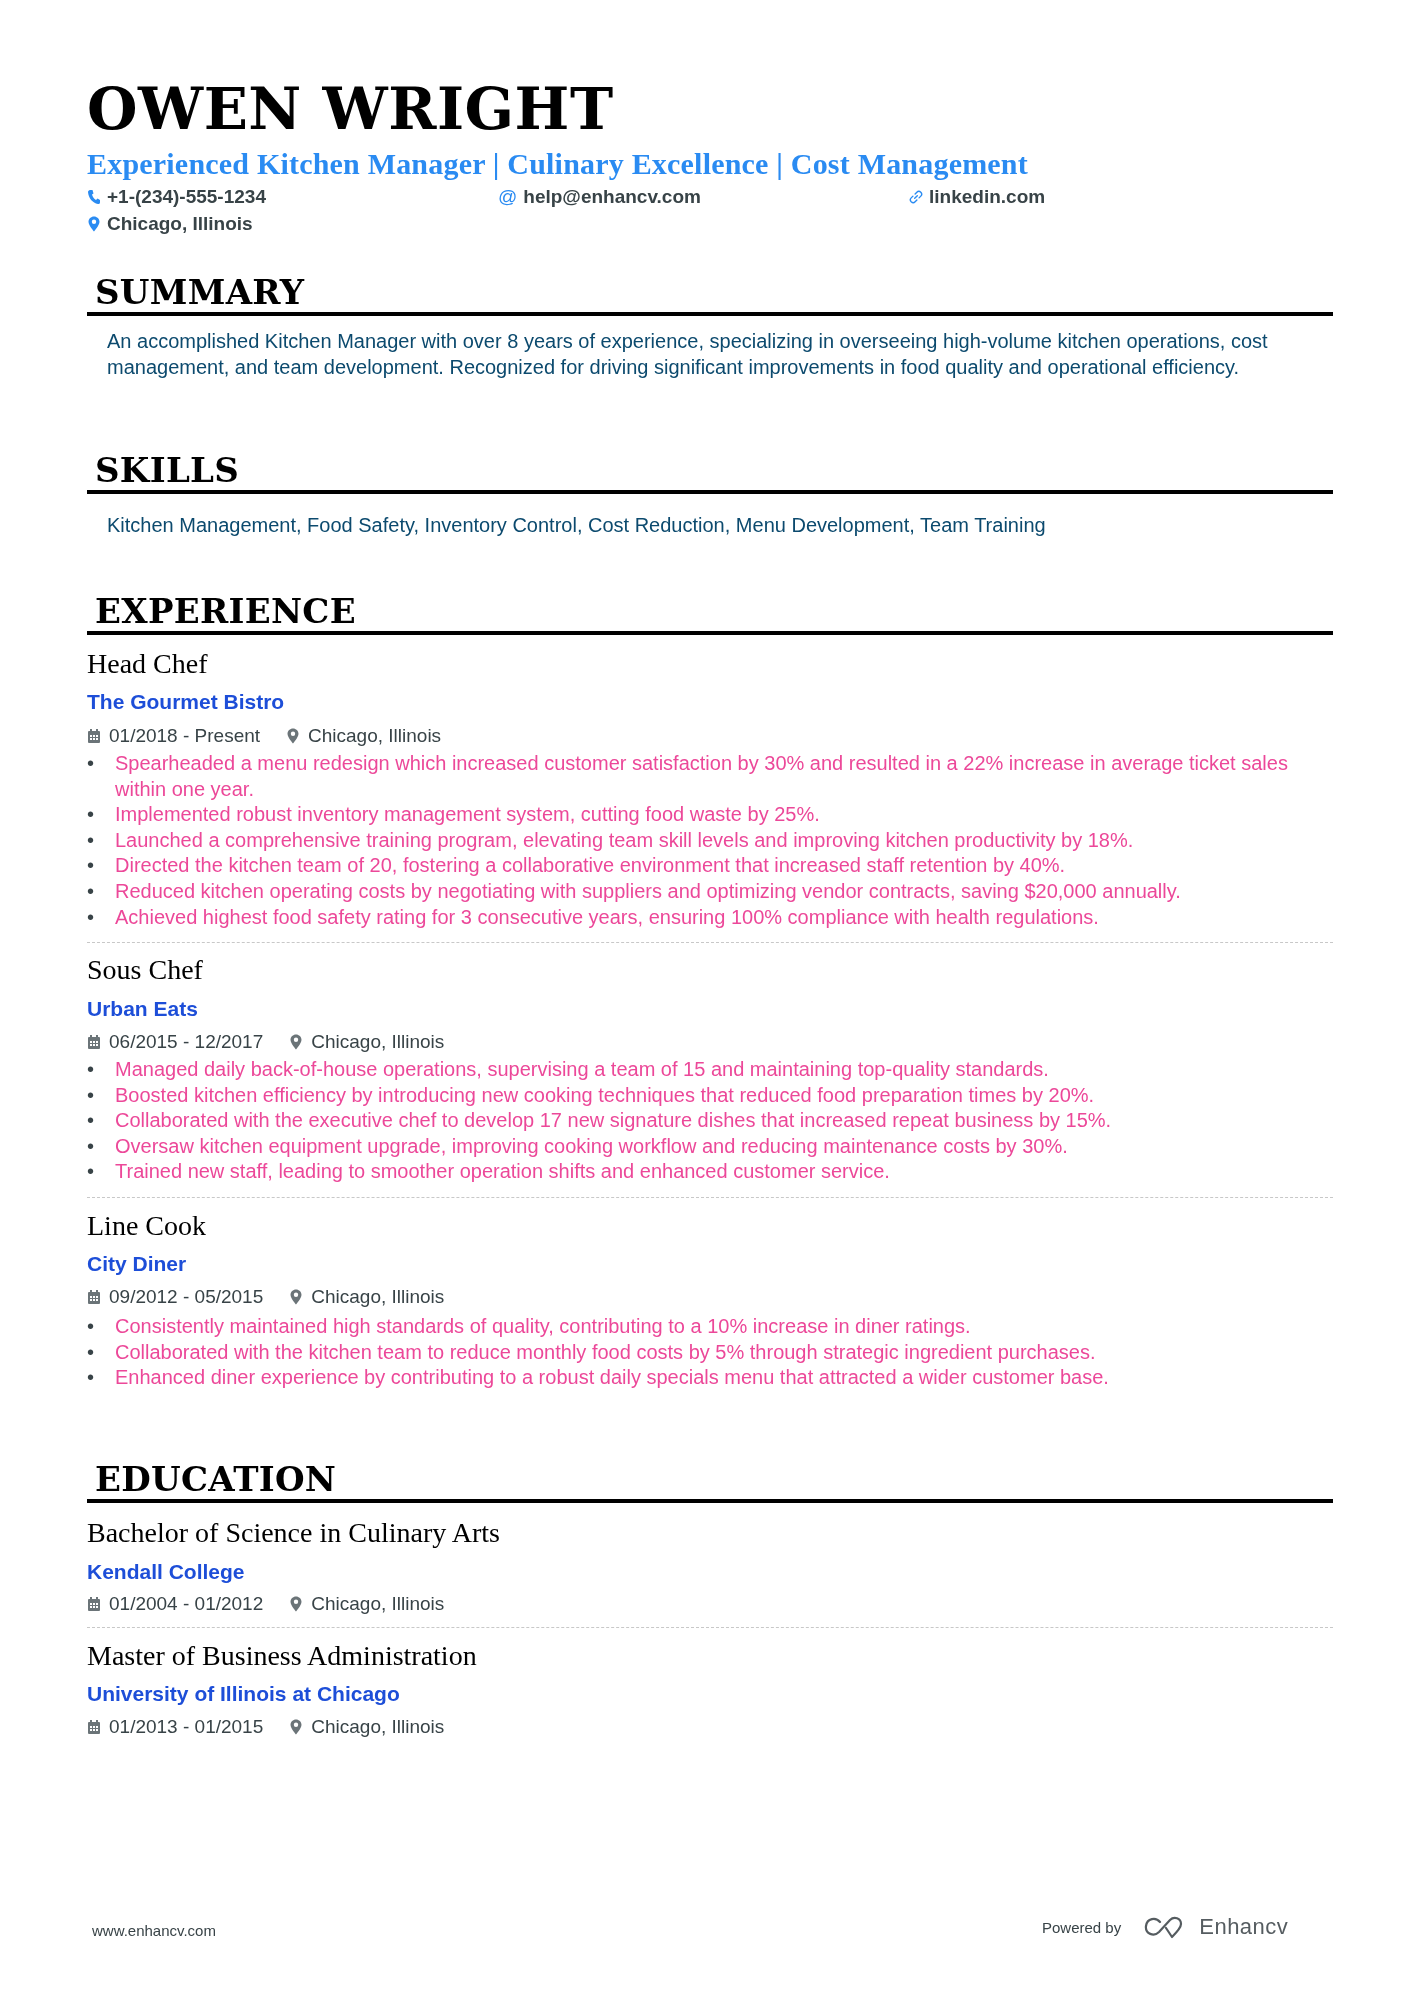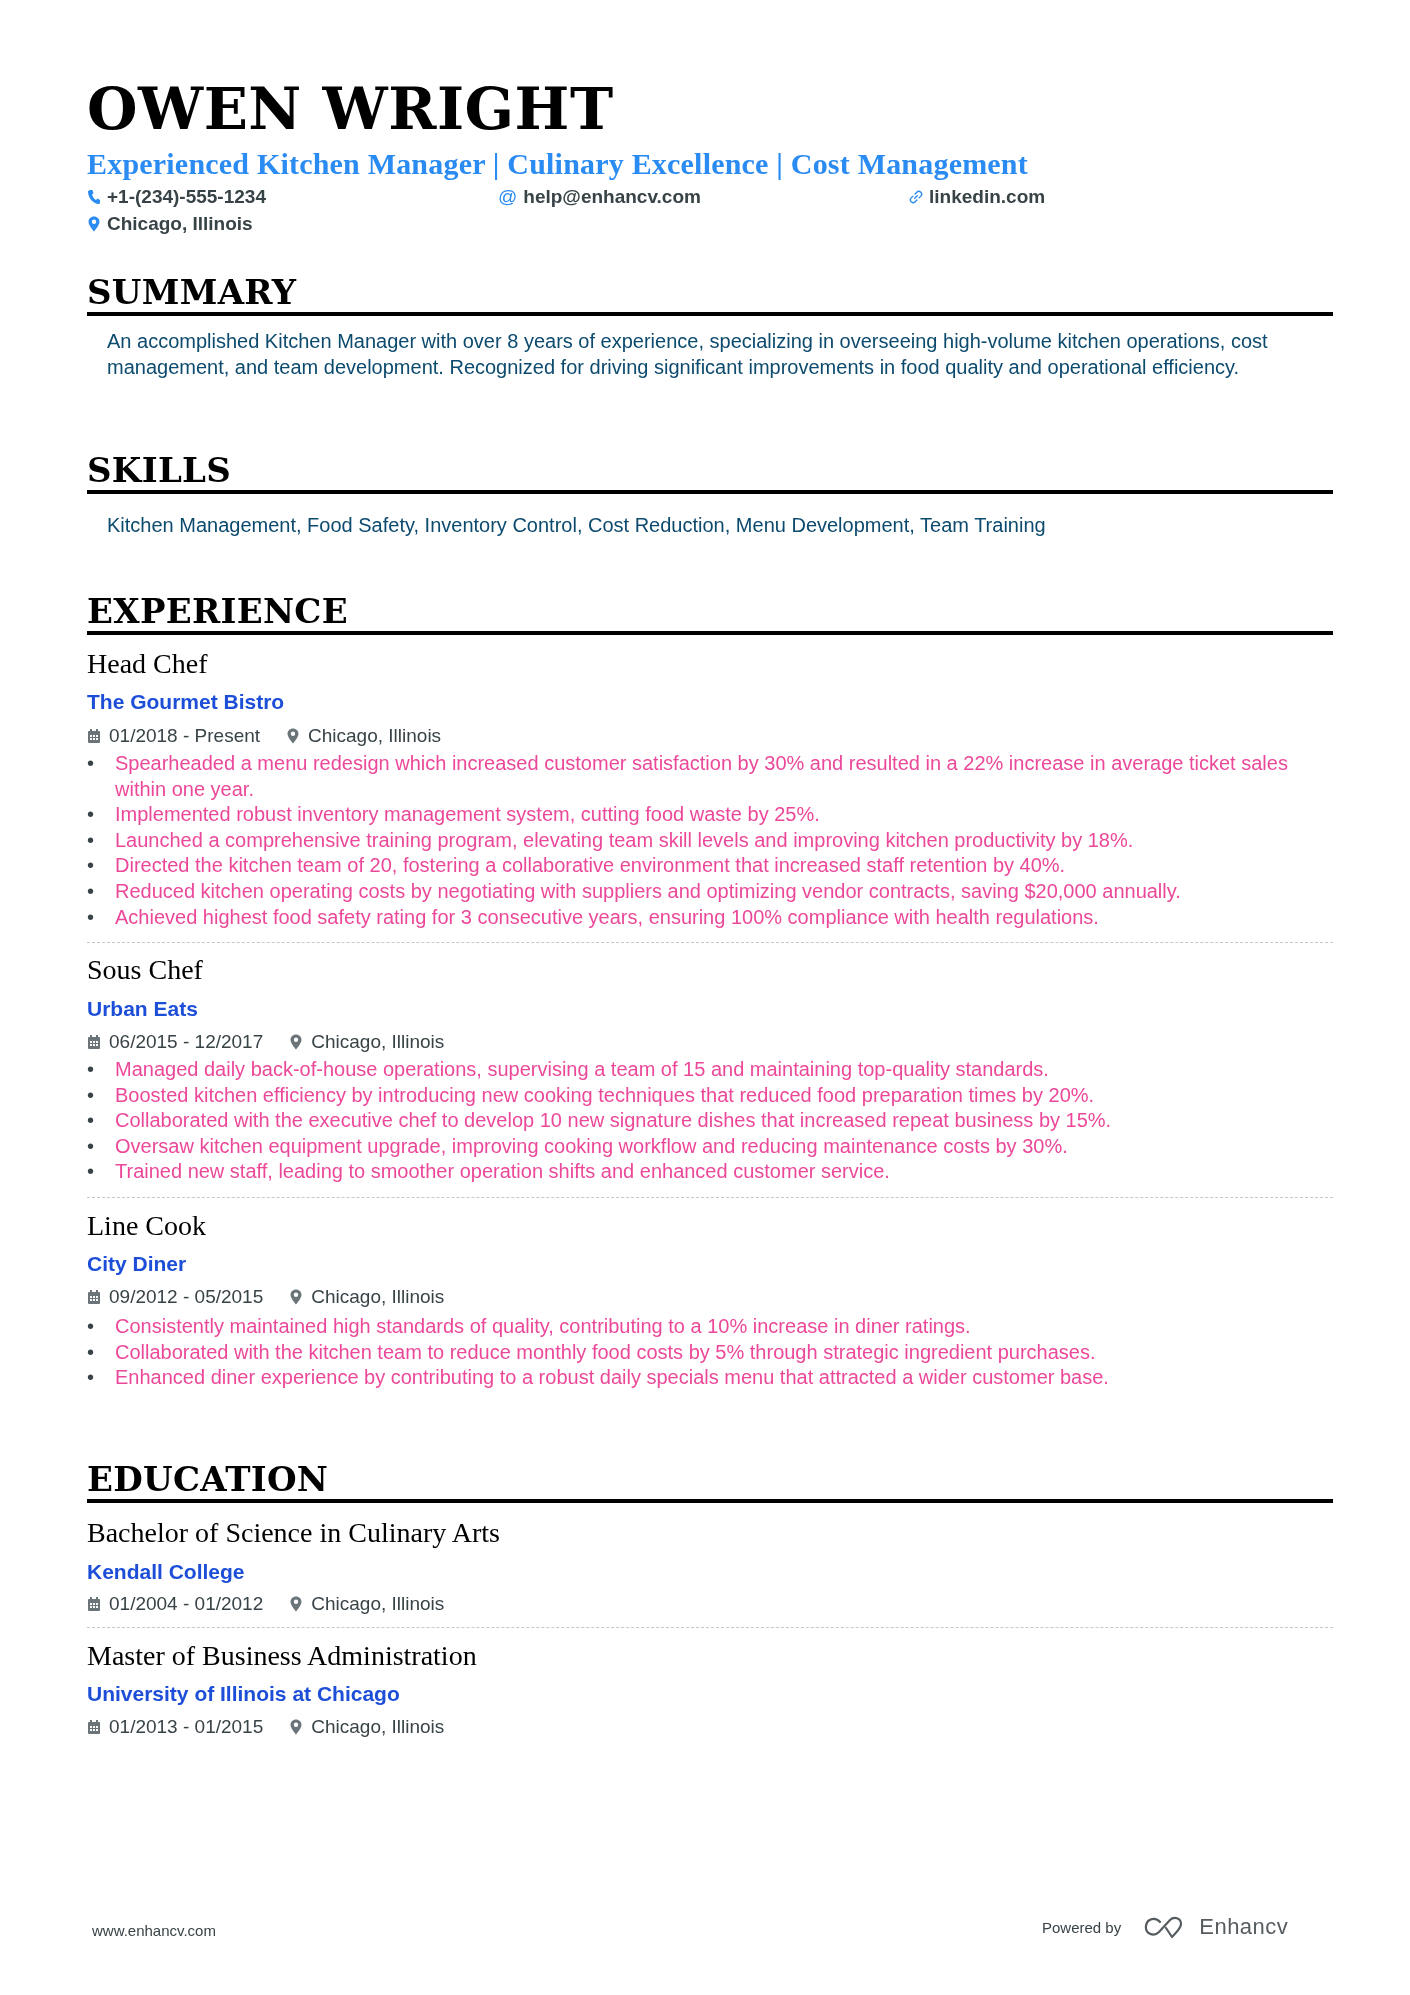--- a/index.html
+++ b/index.html
@@ -6,21 +6,21 @@
   body { width: 1410px; height: 1995px; position: relative; overflow: hidden;
          font-family: "Liberation Sans", sans-serif; color: #384347; }
   .page { position: absolute; left: 87px; top: 0; width: 1246px; }
   .name { position: absolute; top: 80px; left: 0; font-size: 58px; font-weight: bold; color: #000;
           letter-spacing: 0.5px; line-height: 1; font-family: "DejaVu Serif", serif; }
   .title { position: absolute; top: 147px; left: 0; font-size: 30px; font-weight: bold; color: #2a8bf2;
            font-family: "Liberation Serif", serif; white-space: nowrap; letter-spacing: 0.2px; }
   .contacts { position: absolute; top: 186px; left: 0; width: 1246px; font-size: 19px; font-weight: bold; color: #384347; }
   .contact { position: absolute; display: flex; align-items: center; gap: 6px; white-space: nowrap; }
   .contact svg { width: 14px; height: 16px; }
-  .section-title { position: absolute; left: 0; font-size: 34px; font-weight: bold; color: #000;
+  .section-title { position: absolute; left: 8px; font-size: 34px; font-weight: bold; color: #000;
                    font-family: "DejaVu Serif", serif; line-height: 1; letter-spacing: 0.3px; }
   .rule { position: absolute; left: 0; width: 1246px; height: 4px; background: #000; }
   .para { position: absolute; left: 0; width: 1246px; font-size: 20px; line-height: 25.6px; color: #0c4a6e; margin-left: 20px; }
   .role { position: absolute; left: 0; font-size: 28px; color: #000; font-family: "Liberation Serif", serif; line-height: 1; }
   .org { position: absolute; left: 0; font-size: 21px; font-weight: bold; color: #1d4ed8; line-height: 1; }
   .meta { position: absolute; left: 0; font-size: 19px; color: #384347; display: flex; align-items: center; line-height: 1; }
   .meta svg { width: 14px; height: 16px; margin-right: 8px; }
   .meta .loc { display: flex; align-items: center; margin-left: 26px; }
   .bullets { position: absolute; left: 0; width: 1246px; margin: 0; padding: 0; list-style: none; }
   .bullets li { position: relative; padding-left: 28px; font-size: 20px; line-height: 25.6px; color: #ec4899; }
@@ -129,21 +129,21 @@
     <span class="loc">
       <svg viewBox="0 0 12 16">
           <path d="M6 0.5 C9 0.5 11.5 2.8 11.5 5.8 C11.5 9.5 6 15.5 6 15.5 C6 15.5 0.5 9.5 0.5 5.8 C0.5 2.8 3 0.5 6 0.5 Z M6 3.5 A2.2 2.2 0 1 0 6 7.9 A2.2 2.2 0 1 0 6 3.5 Z" fill="#6b7478" fill-rule="evenodd"></path>
         </svg>
       <span>Chicago, Illinois</span>
     </span>
   </div>
   <ul class="bullets" style="top:1057px;">
     <li>Managed daily back-of-house operations, supervising a team of 15 and maintaining top-quality standards.</li>
     <li>Boosted kitchen efficiency by introducing new cooking techniques that reduced food preparation times by 20%.</li>
-    <li>Collaborated with the executive chef to develop 10 new signature dishes that increased repeat business by 15%.</li>
+    <li>Collaborated with the executive chef to develop 17 new signature dishes that increased repeat business by 15%.</li>
     <li>Oversaw kitchen equipment upgrade, improving cooking workflow and reducing maintenance costs by 30%.</li>
     <li>Trained new staff, leading to smoother operation shifts and enhanced customer service.</li>
   </ul>
   <div class="dash" style="top:1197px;"></div>
 
   <div class="role" style="top:1212px;">Line Cook</div>
   <div class="org" style="top:1253px;">City Diner</div>
   <div class="meta" style="top:1287px;">
     <svg viewBox="0 0 14 16">
         <rect x="1" y="3" width="12" height="12" rx="1" fill="#6b7478"></rect>

